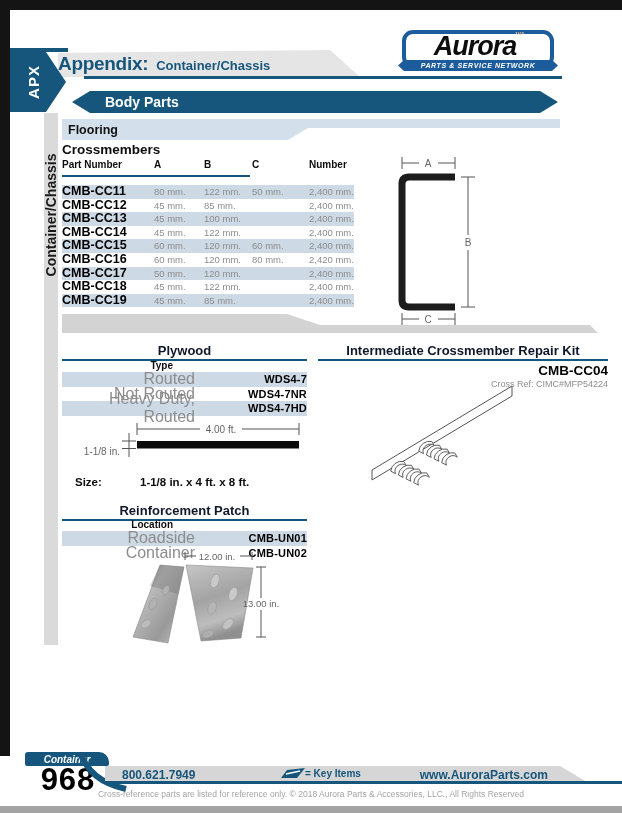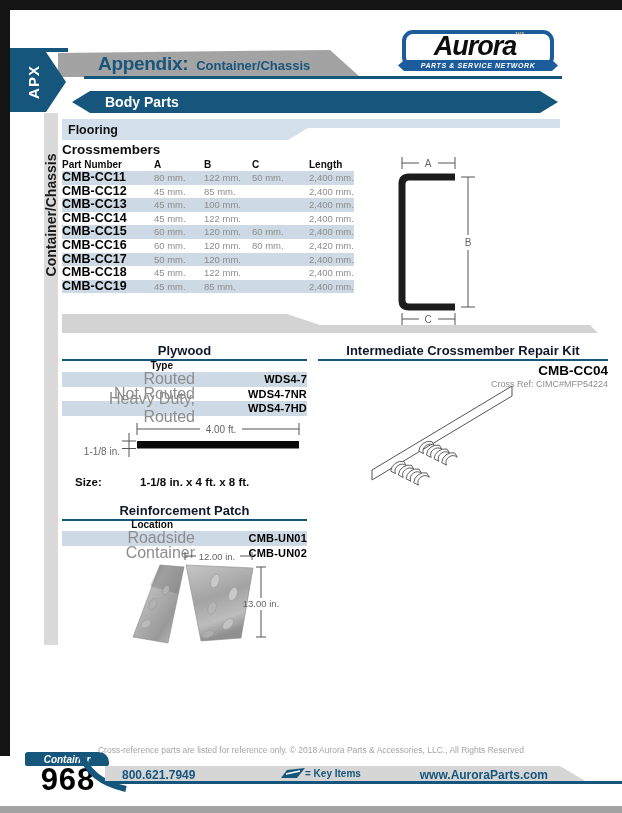--- a/index.html
+++ b/index.html
@@ -8,23 +8,23 @@
   #page{position:relative;width:622px;height:813px;background:#fff;overflow:hidden}
   .abs{position:absolute}
 
   
   .top-bar{left:0;top:0;width:622px;height:10px;background:#141414}
   .left-bar{left:0;top:0;width:10px;height:756px;background:#141414}
   .bottom-edge{left:0;top:806px;width:622px;height:7px;background:#a3a3a3}
 
   
   .hdr-line{left:10px;top:48px;width:58px;height:4px;background:#16567c}
-  .appendix-banner{left:58px;top:50px;width:302px;height:27px;background:#a3a3a3;
+  .appendix-banner{left:58px;top:50px;width:302px;height:27px;background:#e5e5e5;
     clip-path:polygon(0px 3px,272px 0px,302px 27px,0px 27px);
-    display:flex;align-items:center;padding-left:40px}
+    display:flex;align-items:center;}
   .appendix-label{font-size:19px;font-weight:bold;color:#16567c;letter-spacing:-0.3px}
   .appendix-value{font-size:13px;font-weight:bold;color:#16567c;margin-left:8px;padding-top:3px}
   .hdr-underline{left:84px;top:76px;width:478px;height:3px;background:#16567c}
 
   .apx-tab{left:10px;top:52px;width:57px;height:60px}
   .apx-text{left:8px;top:74px;width:50px;height:16px;transform:rotate(-90deg);
     color:#fff;font-weight:bold;font-size:15px;letter-spacing:1px;text-align:center}
 
   .side-strip{left:44px;top:113px;width:14px;height:532px;background:#dadada}
   .side-text{left:-49px;top:207px;width:200px;height:16px;transform:rotate(-90deg);
@@ -57,21 +57,21 @@
   
   .cm-title{left:62px;top:142px;width:188px;font-size:13.5px;font-weight:bold;color:#0d0d0d;
     border-bottom:2px solid #16567c;padding-bottom:18px}
   .sec-title{font-size:13px;font-weight:bold;color:#0f172a;text-align:center;
     border-bottom:2.5px solid #16567c;padding-bottom:1px}
 
   
   .cm-table{left:62px;top:159px;width:292px}
   .cm-row{display:flex;height:13.6px;align-items:center}
   .cm-row.shade{background:#cdd9e4}
-  .cm-hrow{display:flex;height:11px;align-items:center;margin-bottom:1px}
+  .cm-hrow{display:flex;height:11px;align-items:center;margin-bottom:15px}
   .cm-h{font-size:10px;font-weight:bold;color:#0d0d0d;flex:none}
   .cm-cell{flex:none;line-height:13.6px}
   .w0{width:92px}.w1{width:50px}.w2{width:48px}.w3{width:57px}.w4{width:45px}
   .cm-part{font-size:12.5px;font-weight:bold;color:#000}
   .cm-val{font-size:9.5px;color:#8d8d8d}
 
   
   .kv-table{width:245px}
   .kv-hrow{height:12px;display:flex}
   .kv-h{width:133px;text-align:right;padding-right:22px;font-size:10px;font-weight:bold;color:#0d0d0d}
@@ -94,21 +94,21 @@
     display:flex;align-items:center;justify-content:center}
   .foot-badge span{color:#fff;font-size:10px;font-weight:bold;font-style:italic}
   .foot-num{left:18px;top:762px;width:100px;text-align:center;font-size:31px;font-weight:900;color:#000;letter-spacing:1px}
   .foot-graybar{left:105px;top:766px;width:482px;height:16px;background:#d6d6d6;
     clip-path:polygon(0 0,455px 0,482px 16px,0 16px)}
   .foot-blueline{left:105px;top:781px;width:517px;height:3px;background:#16567c}
   .foot-phone{left:122px;top:768px;font-size:12px;font-weight:bold;color:#16567c}
   .foot-key{left:281px;top:768px;display:flex;align-items:center;gap:0}
   .foot-key span{font-size:10px;font-weight:bold;color:#16567c}
   .foot-site{left:400px;top:768px;width:148px;text-align:right;font-size:12px;font-weight:bold;color:#16567c}
-  .foot-copy{left:61px;top:745px;width:500px;text-align:center;font-size:8.5px;color:#a5a5a5}
+  .foot-copy{left:61px;top:789px;width:500px;text-align:center;font-size:8.5px;color:#a5a5a5}
 
   svg text{font-family:"Liberation Sans","DejaVu Sans",sans-serif}
 </style>
 </head>
 <body>
 
 <div id="page">
 
   <div class="abs top-bar"></div>
   <div class="abs left-bar"></div>
@@ -145,21 +145,21 @@
     <span class="flooring-text">Flooring</span>
   </div>
 
   <div class="abs cm-title">Crossmembers</div>
   <div class="abs cm-table">
     <div class="cm-hrow">
       <span class="cm-h w0">Part Number</span>
       <span class="cm-h w1">A</span>
       <span class="cm-h w2">B</span>
       <span class="cm-h w3">C</span>
-      <span class="cm-h w4">Length</span>
+      <span class="cm-h w4">Number</span>
     </div>
     <div>
         <div class="cm-row shade">
           <span class="cm-cell w0 cm-part">CMB-CC11</span>
           <span class="cm-cell w1 cm-val">80 mm.</span>
           <span class="cm-cell w2 cm-val">122 mm.</span>
           <span class="cm-cell w3 cm-val">50 mm.</span>
           <span class="cm-cell w4 cm-val">2,400 mm.</span>
         </div>
         <div class="cm-row">

